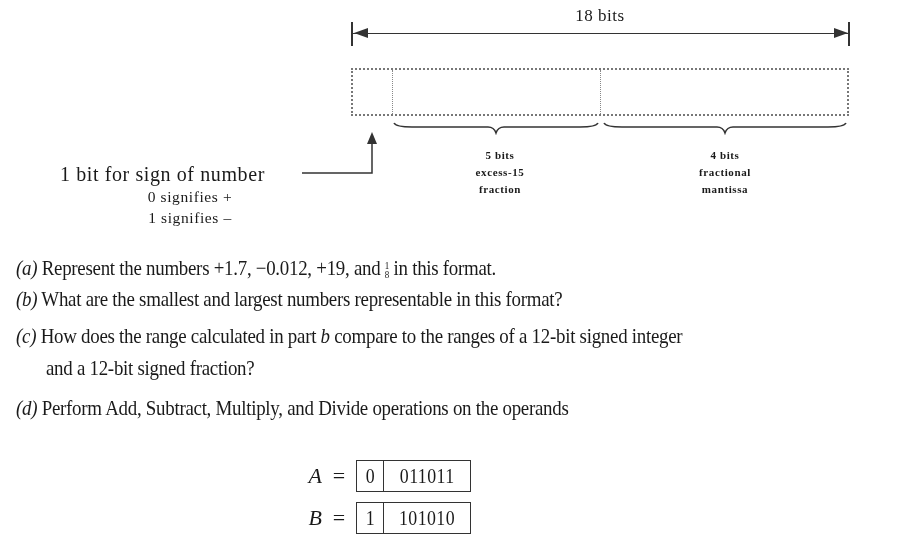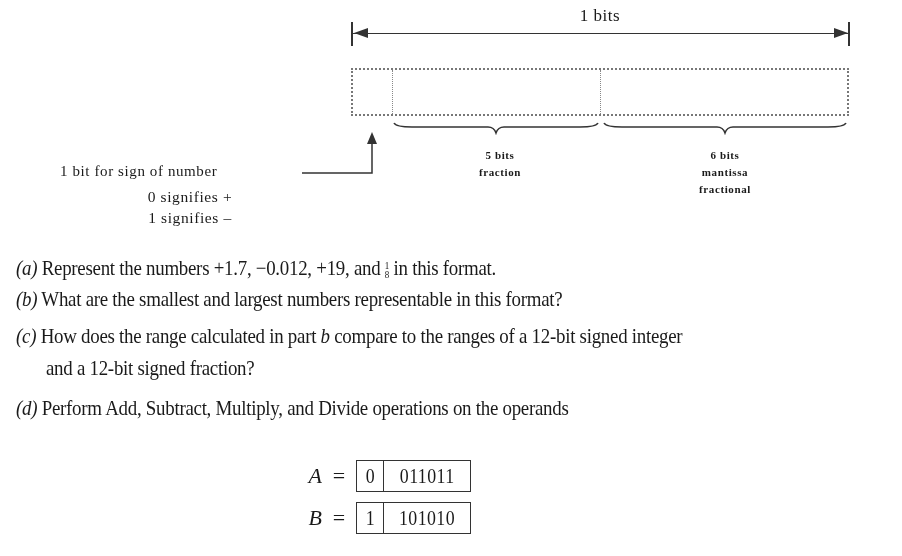--- a/index.html
+++ b/index.html
@@ -15,21 +15,21 @@
     .arrow-l { left: 354px; top: 28px; width: 0; height: 0; border-top: 5px solid transparent; border-bottom: 5px solid transparent; border-right: 14px solid #333; }
     .arrow-r { left: 834px; top: 28px; width: 0; height: 0; border-top: 5px solid transparent; border-bottom: 5px solid transparent; border-left: 14px solid #333; }
     .reg { left: 351px; top: 68px; width: 498px; height: 48px; border: 2px dotted #777; box-sizing: border-box; display: flex; }
     .reg > div { height: 100%; box-sizing: border-box; }
     .reg .sign { width: 40px; border-right: 1px dotted #888; }
     .reg .exp { width: 208px; border-right: 1px dotted #888; }
     .reg .man { flex: 1; }
     .brace { top: 121px; height: 14px; }
     .brace svg { display: block; }
     .cap { text-align: center; font-size: 11px; line-height: 17px; letter-spacing: 0.6px; font-weight: bold; }
-    .sign-text { left: 60px; top: 163px; font-size: 15px; letter-spacing: 0.6px; text-align: center; }
+    .sign-text { left: 60px; top: 163px; font-size: 20px; letter-spacing: 0.6px; text-align: center; }
     .sign-sub { left: 80px; width: 220px; text-align: center; font-size: 15.5px; line-height: 21px; letter-spacing: 0.6px; }
     
     .q { left: 16px; font-size: 21px; line-height: 26px; letter-spacing: -0.3px; transform: scaleX(0.9); transform-origin: left center; white-space: nowrap; }
     .q .lbl { font-style: italic; }
     .q i { font-style: italic; }
     .frac { display: inline-block; font-size: 10px; line-height: 9px; vertical-align: middle; text-align: center; }
     .frac span { display: block; }
     
     .op-row { left: 296px; height: 34px; display: flex; align-items: center; }
     .op-name { font-style: italic; font-size: 22px; width: 26px; text-align: right; }
@@ -38,21 +38,21 @@
     .op-box > div { display: flex; align-items: center; justify-content: center; border-left: 1.5px solid #333; padding: 0 4px; transform-origin: center; }
     .op-box > div:first-child { border-left: none; }
     .op-box .s { width: 18px; }
     .op-box .e { width: 64px; }
     .op-box .m { width: 78px; }
     .op-box span.t { display: inline-block; transform: scaleX(0.85); letter-spacing: 0.5px; }
   </style>
 </head>
 <body>
 
-<div class="abs bits-label">1 bits</div>
+<div class="abs bits-label">18 bits</div>
 <div class="abs tick" style="left:351px"></div>
 <div class="abs tick" style="left:848px"></div>
 <div class="abs dim-line"></div>
 <div class="abs arrow-l"></div>
 <div class="abs arrow-r"></div>
 
 <div class="abs reg">
   <div class="sign"></div>
   <div class="exp"></div>
   <div class="man"></div>
@@ -64,26 +64,27 @@
     </svg>
 </div>
 <div class="abs brace" style="left:602px;width:246px">
   <svg width="246" height="14" viewBox="0 0 246 14">
       <path d="M2 2 Q4 6 20 6 L115 6 Q121 6 123 12 Q125 6 131 6 L226 6 Q242 6 244 2" fill="none" stroke="#333" stroke-width="1.5"></path>
     </svg>
 </div>
 
 <div class="abs cap" style="left:400px;width:200px;top:147px">
   <div>5 bits</div>
+  <div>excess-15</div>
   <div>fraction</div>
 </div>
 <div class="abs cap" style="left:625px;width:200px;top:147px">
-  <div>6 bits</div>
+  <div>4 bits</div>
+  <div>fractional</div>
   <div>mantissa</div>
-  <div>fractional</div>
 </div>
 
 <div class="abs" style="left:300px;top:130px;width:80px;height:50px">
   <svg width="80" height="50" viewBox="0 0 80 50">
     <path d="M2 43 L72 43 L72 12" fill="none" stroke="#333" stroke-width="1.5"></path>
     <path d="M67 14 L72 2 L77 14 Z" fill="#333"></path>
   </svg>
 </div>
 <div class="abs sign-text">1 bit for sign of number</div>
 <div class="abs sign-sub" style="top:186px">0 signifies +</div>

